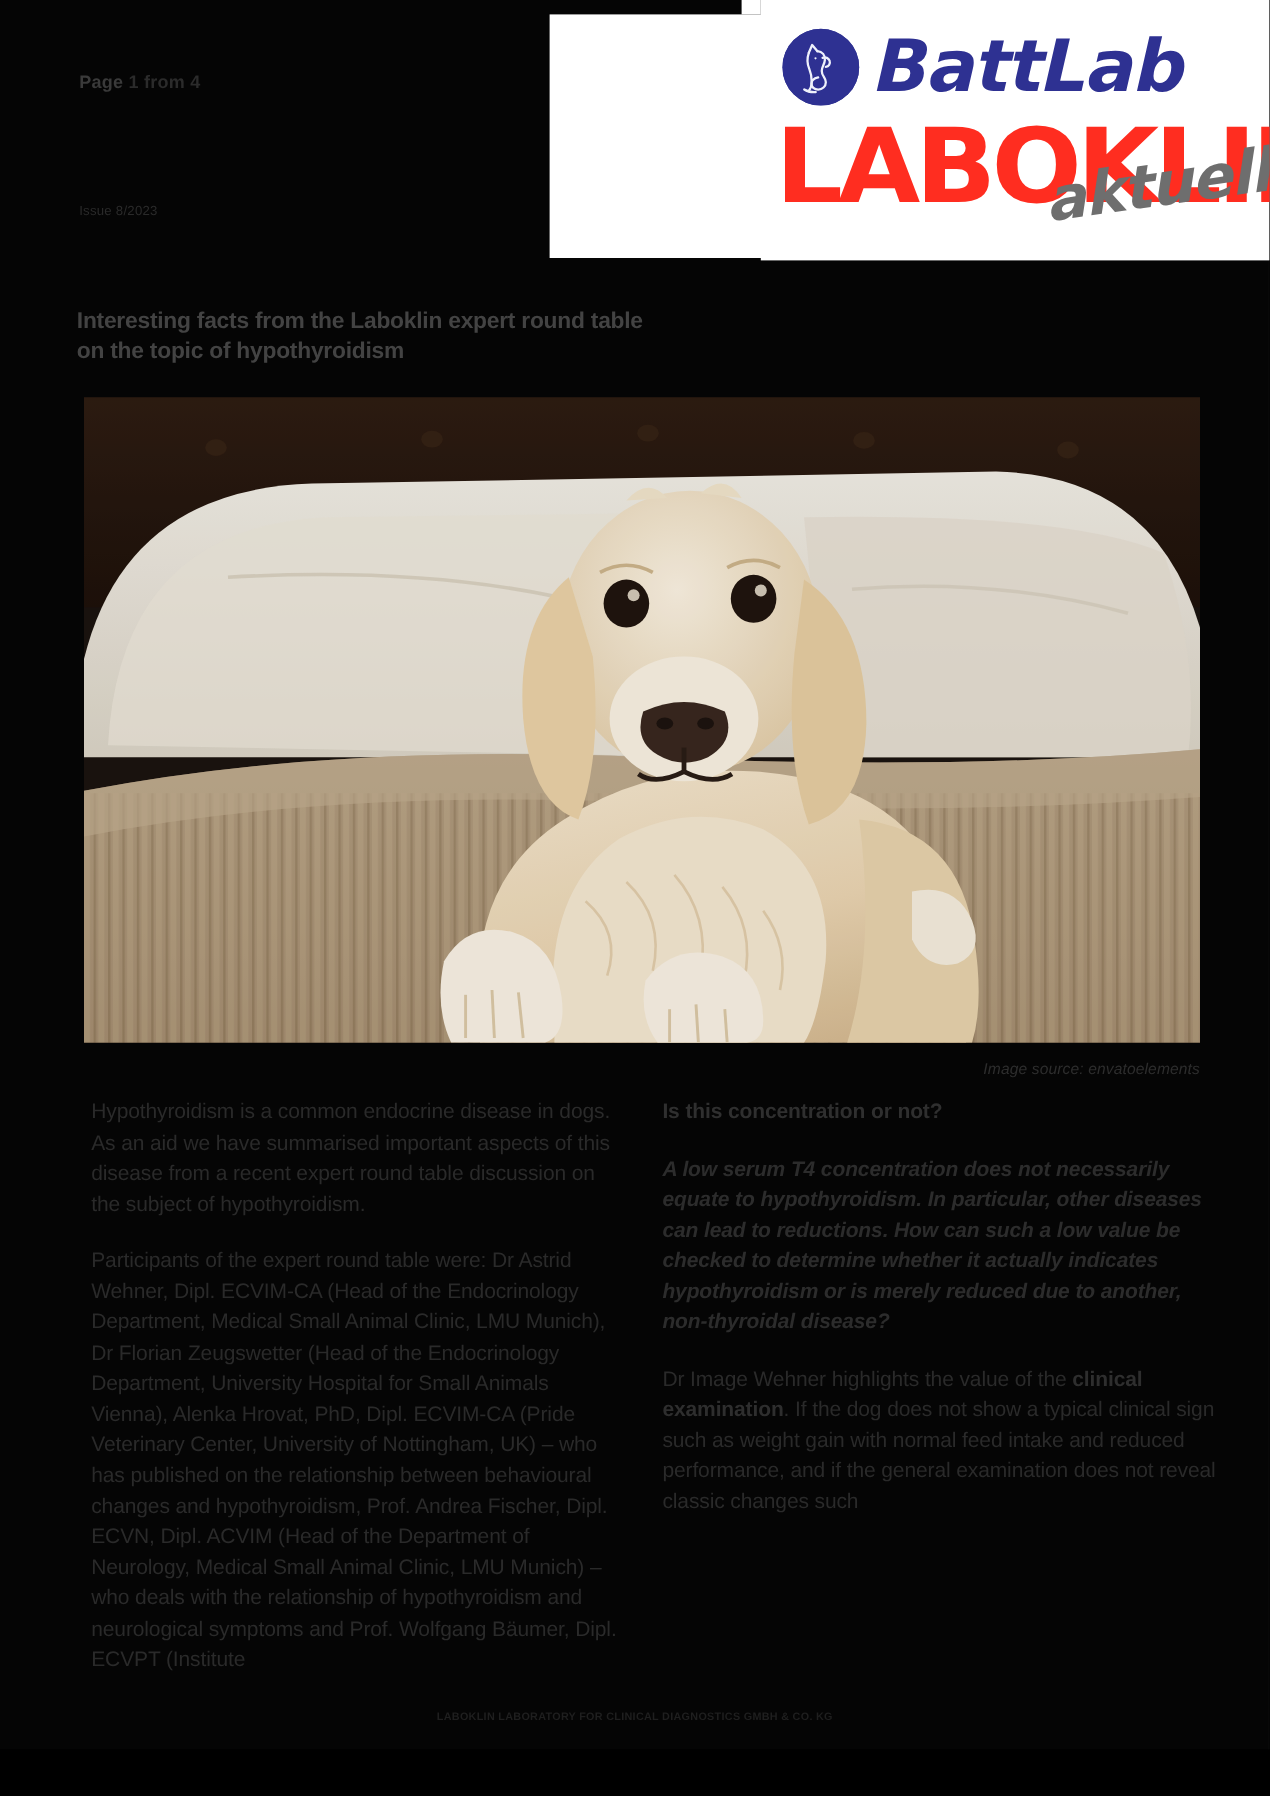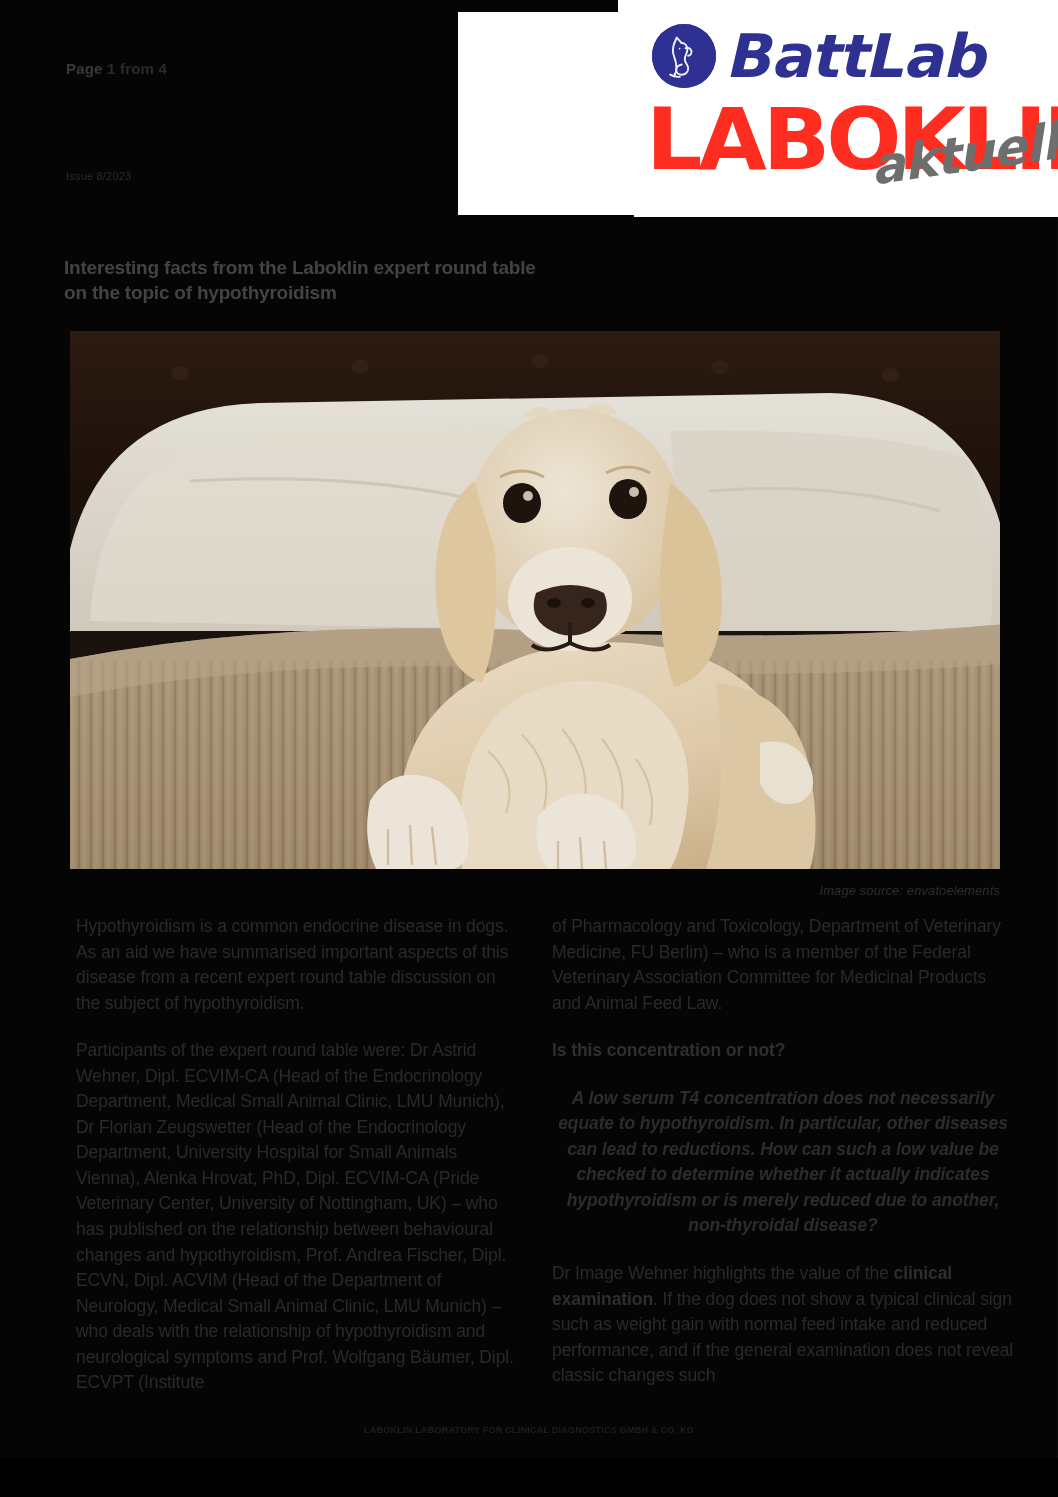--- a/index.html
+++ b/index.html
@@ -107,21 +107,21 @@
   
   .col{
     position:absolute;top:914px;width:448px;
     font-size:17.5px;line-height:1.46;color:#2a2a2a;letter-spacing:-.1px;margin-left:12px;
   }
   .col-left{left:64px;}
   .col-right{left:540px;width:462px;}
   .col p{margin:0 0 22px 0;}
   .col b{font-weight:700;color:#2e2e2e;}
   .col .qbold{font-weight:700;color:#2f2f2f;}
-  .col .qital{font-weight:700;font-style:italic;color:#2c2c2c;text-align:center;}
+  .col .qital{font-weight:700;font-style:italic;color:#2c2c2c;}
 
   
   .footer{
     position:absolute;left:0;top:1424px;width:1058px;
     text-align:center;color:#1f1f1f;
   }
   .footer .f1{font-size:9px;font-weight:700;letter-spacing:.25px;line-height:1.5;}
   .footer .f2{font-size:8.5px;font-weight:400;letter-spacing:.1px;line-height:1.6;}
 
   .bottom-band{
@@ -290,21 +290,20 @@
   </div>
 
   <div class="caption">Image source: envatoelements</div>
 
   <div class="col col-left">
     <p>Hypothyroidism is a common endocrine disease in dogs.  As an aid we have summarised important aspects of this disease from a recent expert round table discussion on the subject of hypothyroidism.</p>
     <p>Participants of the expert round table were: Dr Astrid Wehner, Dipl. ECVIM-CA (Head of the Endocrinology Department, Medical Small Animal Clinic, LMU Munich), Dr Florian Zeugswetter (Head of the Endocrinology Department, University Hospital for Small Animals Vienna), Alenka Hrovat, PhD, Dipl. ECVIM-CA (Pride Veterinary Center, University of Nottingham, UK) – who has published on the relationship between behavioural changes and hypothyroidism, Prof. Andrea Fischer, Dipl. ECVN, Dipl. ACVIM (Head of the Department of Neurology, Medical Small Animal Clinic, LMU Munich) – who deals with the relationship of hypothyroidism and neurological symptoms and Prof. Wolfgang Bäumer, Dipl. ECVPT (Institute</p>
   </div>
 
   <div class="col col-right">
-    <p>of Pharmacology and Toxicology, Department of Veterinary Medicine, FU Berlin) – who is a member of the Federal Veterinary Association Committee for Medicinal Products and Animal Feed Law.</p>
     <p class="qbold">Is this concentration or not?</p>
     <p class="qital">A low serum T4 concentration does not necessarily equate to hypothyroidism. In particular, other diseases can lead to reductions. How can such a low value be checked to determine whether it actually indicates hypothyroidism or is merely reduced due to another, non-thyroidal disease?</p>
     <p><span>Dr Image Wehner highlights the value of the </span><b>clinical examination</b><span>. If the dog does not show a typical clinical sign such as weight gain with normal feed intake and reduced performance, and if the general examination does not reveal classic changes such</span></p>
   </div>
 
   <div class="footer">
     <div class="f1">LABOKLIN LABORATORY FOR CLINICAL DIAGNOSTICS GMBH &amp; CO. KG</div>
   </div>
 </div>
 

